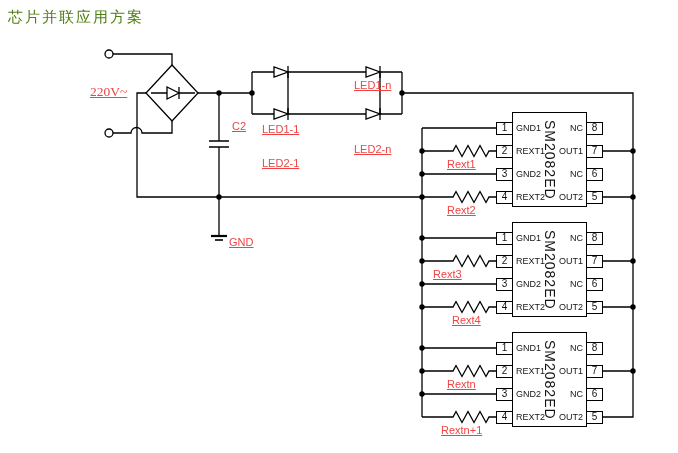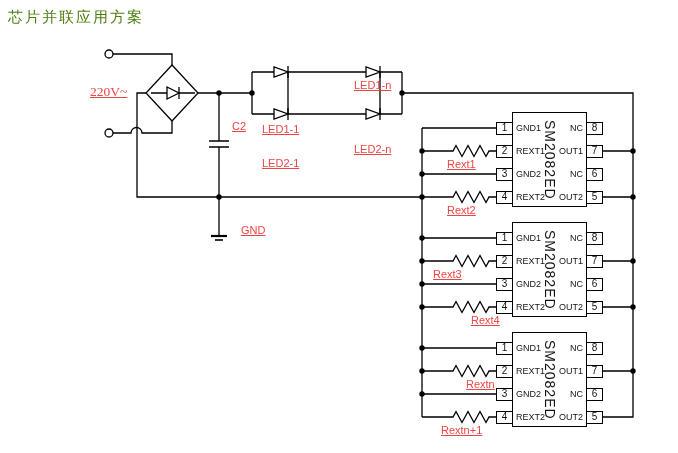--- a/index.html
+++ b/index.html
@@ -125,32 +125,32 @@
         <circle cx="633" cy="261" r="2.7"></circle>
       <circle cx="633" cy="307" r="2.7"></circle>
         <circle cx="633" cy="371" r="2.7"></circle>
     </g>
   </svg>
 
   <div class="title">芯片并联应用方案</div>
 
   <div class="lbl serif" style="left:90px;top:86px;">220V~</div>
   <div class="lbl" style="left:232px;top:120px;">C2</div>
-  <div class="lbl" style="left:229px;top:224px;margin-left:12px;">GND</div>
+  <div class="lbl" style="left:229px;top:236px;">GND</div>
 
   <div class="lbl" style="left:262px;top:79px;margin-top:44px;">LED1-1</div>
   <div class="lbl" style="left:354px;top:79px;text-align:right;">LED1-n</div>
   <div class="lbl" style="left:262px;top:121px;margin-top:36px;">LED2-1</div>
   <div class="lbl" style="left:354px;top:121px;margin-top:22px;">LED2-n</div>
 
   <div class="lbl" style="left:447px;top:158px;">Rext1</div>
   <div class="lbl" style="left:447px;top:204px;">Rext2</div>
   <div class="lbl" style="left:433px;top:268px;">Rext3</div>
-  <div class="lbl" style="left:471px;top:314px;">Rext4</div>
-  <div class="lbl" style="left:466px;top:378px;">Rextn</div>
+  <div class="lbl" style="left:452px;top:314px;">Rext4</div>
+  <div class="lbl" style="left:447px;top:378px;">Rextn</div>
   <div class="lbl" style="left:441px;top:424px;text-align:right;">Rextn+1</div>
 
   <div class="chip" style="top:112px;">
     <div class="body"></div>
     <div class="name">SM2082ED</div>
     <div class="pinbox l r0">1</div>
     <div class="pinbox l r1">2</div>
     <div class="pinbox l r2">3</div>
     <div class="pinbox l r3">4</div>
     <div class="pinbox r r0">8</div>

